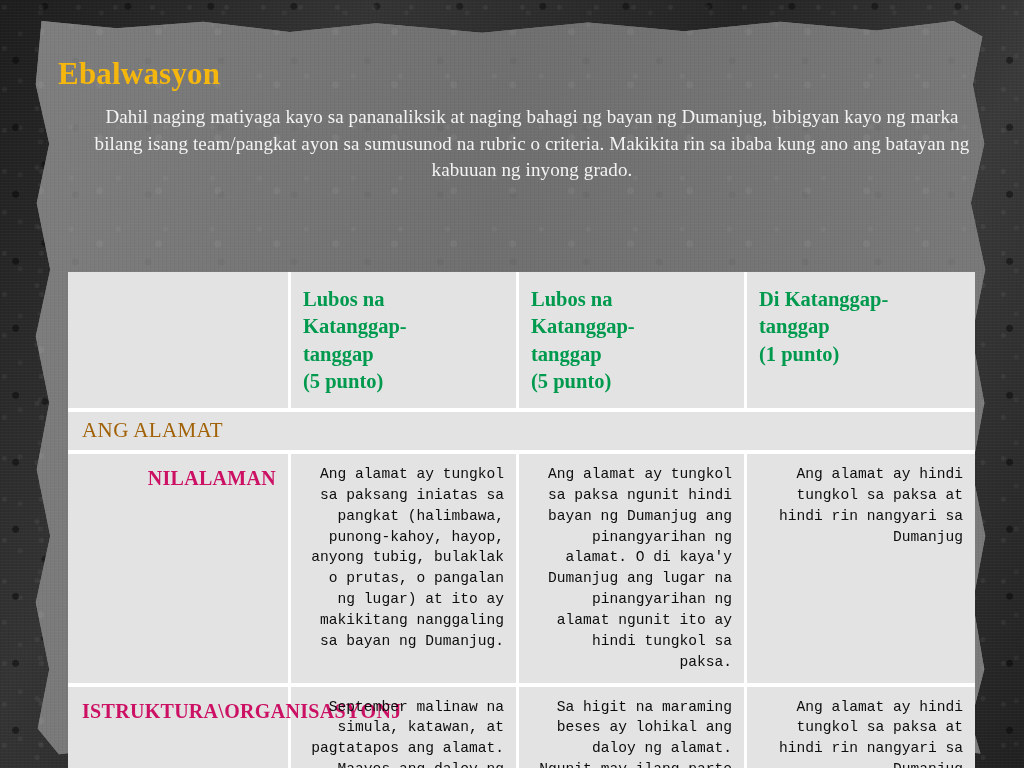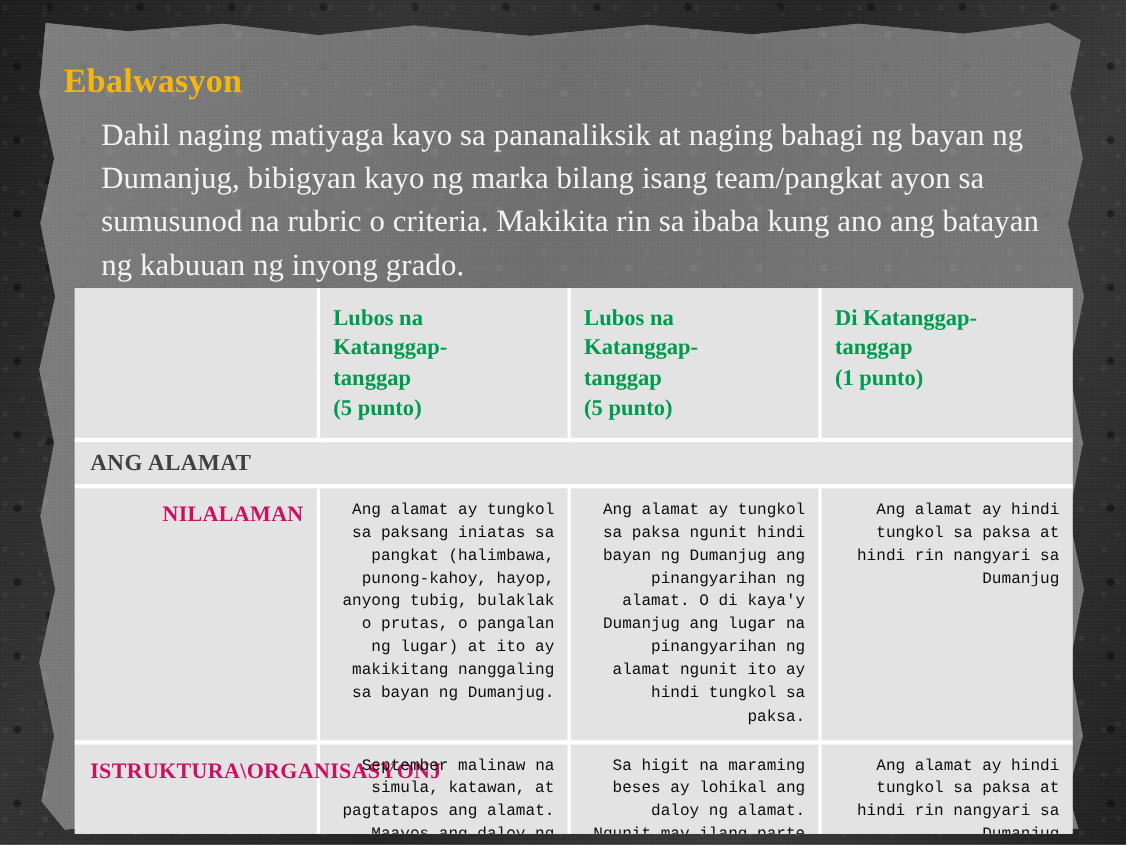--- a/index.html
+++ b/index.html
@@ -63,22 +63,23 @@
   #content { position:absolute; left:0; top:0; width:1012px; height:768px; }
 
   #page-title {
     position:absolute; left:58px; top:58px;
     font-size:31px; font-weight:bold; color:#F5B60D;
     letter-spacing:.2px; line-height:1.05;
   }
 
   #intro {
     position:absolute; left:92px; top:104px; width:880px;
-    font-size:28px; color:#f3f3f3; line-height:1.40;
+    font-size:19px; color:#f3f3f3; line-height:1.40;
     letter-spacing:.1px;
+    text-align:center;
   }
 
   
   #rubric {
     position:absolute; left:68px; top:256px;
     width:907px; border-collapse:separate; border-spacing:0;
     background:#ffffff; table-layout:fixed;
   }
   #rubric td { vertical-align:top; background:#e3e3e3; }
 
@@ -92,39 +93,39 @@
   tr.hdr td     { height:140px; padding:14px 12px 8px 12px; background:#dedede;
                   border-right:3px solid #ffffff; border-bottom:4px solid #ffffff; }
   tr.hdr td:last-child { border-right:none;font-family:Liberation Serif, serif; }
   tr.hdr td.c0  { border-right:3px solid #ffffff; }
 
   .hdr-text { color:#009A4E; font-weight:bold; font-size:20.5px; line-height:1.33; }
 
   tr.section td { background:#f4f4f4; height:42px; padding:6px 0 6px 14px;
                   border-bottom:4px solid #ffffff; }
   .section-text {
-    color:#404040; font-weight:bold; font-size:21px;
+    color:#a16207; font-weight:normal; font-size:21px;
     font-variant:small-caps; letter-spacing:.4px;
   }
 
   tr.body td { background:#f4f4f4; padding:10px 12px 10px 12px;
                border-right:3px solid #ffffff; border-bottom:4px solid #ffffff;text-align:right; }
   tr.body td:last-child { border-right:none; }
   tr.body.last td { border-bottom:none; }
 
   .row-label {
     color:#CC1164; font-weight:bold; font-size:20px;
     font-variant:small-caps; letter-spacing:.3px; line-height:1.25;
     padding-top:2px; padding-left:2px;
   }
   .cell-text { color:#0d0d0d; font-size:14.6px; line-height:1.43;font-family:Liberation Mono, monospace; }
 
   
   #rubric-clip {
-    position:absolute; left:0; top:6px; width:1024px; height:752px; overflow:hidden;
+    position:absolute; left:0; top:16px; width:1024px; height:752px; overflow:hidden;
   }
 </style>
 </head>
 <body>
 
 <div id="frame">
   <div id="slide"></div>
 
   <div id="content">
 

